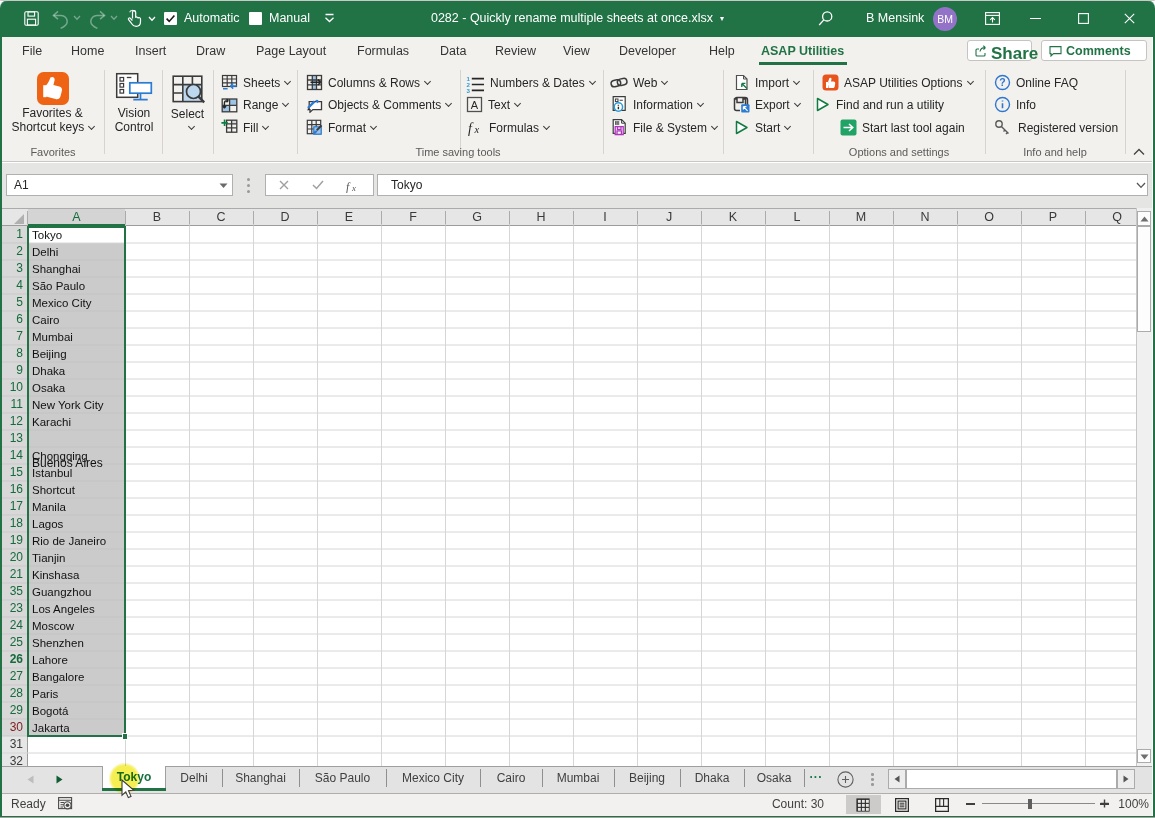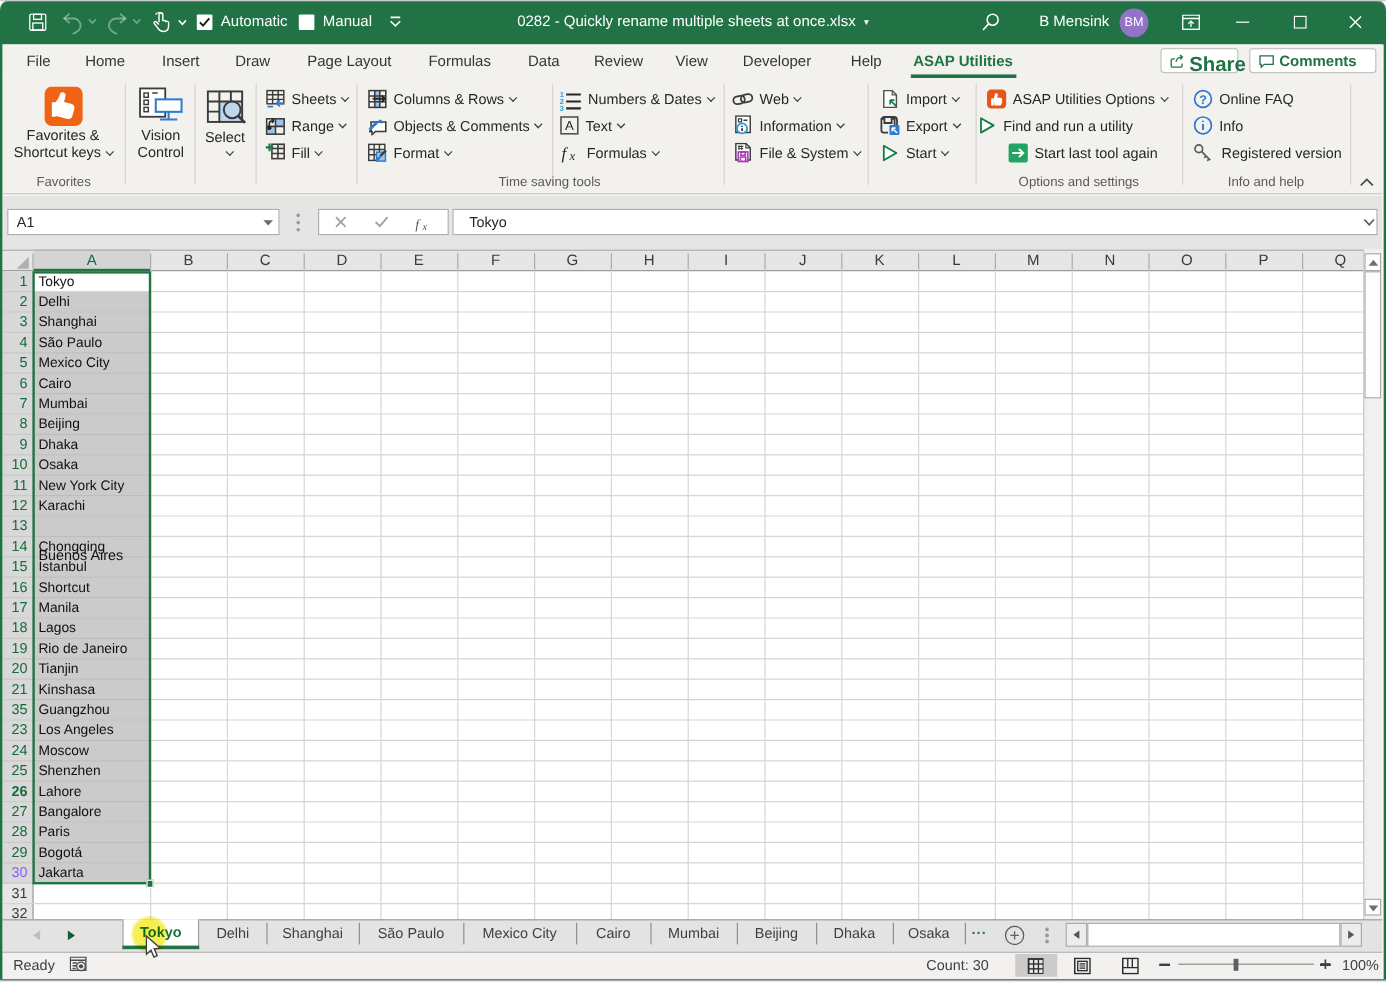--- a/index.html
+++ b/index.html
@@ -551,21 +551,21 @@
 <div class="ab" style="left:2px;top:548.5px;width:21px;height:17.0px;line-height:17.0px;text-align:right;font-size:12px;color:#156B3B;">20</div>
 <div class="ab" style="left:2px;top:565.5px;width:21px;height:17.0px;line-height:17.0px;text-align:right;font-size:12px;color:#156B3B;">21</div>
 <div class="ab" style="left:2px;top:582.5px;width:21px;height:17.0px;line-height:17.0px;text-align:right;font-size:12px;color:#156B3B;">35</div>
 <div class="ab" style="left:2px;top:599.5px;width:21px;height:17.0px;line-height:17.0px;text-align:right;font-size:12px;color:#156B3B;">23</div>
 <div class="ab" style="left:2px;top:616.5px;width:21px;height:17.0px;line-height:17.0px;text-align:right;font-size:12px;color:#156B3B;">24</div>
 <div class="ab" style="left:2px;top:633.5px;width:21px;height:17.0px;line-height:17.0px;text-align:right;font-size:12px;color:#156B3B;">25</div>
 <div class="ab" style="left:2px;top:650.5px;width:21px;height:17.0px;line-height:17.0px;text-align:right;font-size:12px;color:#156B3B;font-weight:bold;">26</div>
 <div class="ab" style="left:2px;top:667.5px;width:21px;height:17.0px;line-height:17.0px;text-align:right;font-size:12px;color:#156B3B;">27</div>
 <div class="ab" style="left:2px;top:684.5px;width:21px;height:17.0px;line-height:17.0px;text-align:right;font-size:12px;color:#156B3B;">28</div>
 <div class="ab" style="left:2px;top:701.5px;width:21px;height:17.0px;line-height:17.0px;text-align:right;font-size:12px;color:#156B3B;">29</div>
-<div class="ab" style="left:2px;top:718.5px;width:21px;height:17.0px;line-height:17.0px;text-align:right;font-size:12px;color:#8b5cf6;">30</div>
+<div class="ab" style="left:2px;top:718.5px;width:21px;height:17.0px;line-height:17.0px;text-align:right;font-size:12px;color:#7f1d1d;">30</div>
 <div class="ab" style="left:2px;top:735.5px;width:21px;height:17.0px;line-height:17.0px;text-align:right;font-size:12px;color:#3a3a3a;">31</div>
 <div class="ab" style="left:2px;top:752.5px;width:21px;height:17.0px;line-height:17.0px;text-align:right;font-size:12px;color:#3a3a3a;">32</div>
 <div class="ab" style="left:29px;top:227.0px;width:94px;height:15.0px;background:#fff;"></div>
 <div class="ab" style="left:32px;top:225.5px;height:17.0px;line-height:18.0px;font-size:11.5px;color:#111;">Tokyo</div>
 <div class="ab" style="left:32px;top:242.5px;height:17.0px;line-height:18.0px;font-size:11.5px;color:#111;">Delhi</div>
 <div class="ab" style="left:32px;top:259.5px;height:17.0px;line-height:18.0px;font-size:11.5px;color:#111;">Shanghai</div>
 <div class="ab" style="left:32px;top:276.5px;height:17.0px;line-height:18.0px;font-size:11.5px;color:#111;">São Paulo</div>
 <div class="ab" style="left:32px;top:293.5px;height:17.0px;line-height:18.0px;font-size:11.5px;color:#111;">Mexico City</div>
 <div class="ab" style="left:32px;top:310.5px;height:17.0px;line-height:18.0px;font-size:11.5px;color:#111;">Cairo</div>
 <div class="ab" style="left:32px;top:327.5px;height:17.0px;line-height:18.0px;font-size:11.5px;color:#111;">Mumbai</div>

